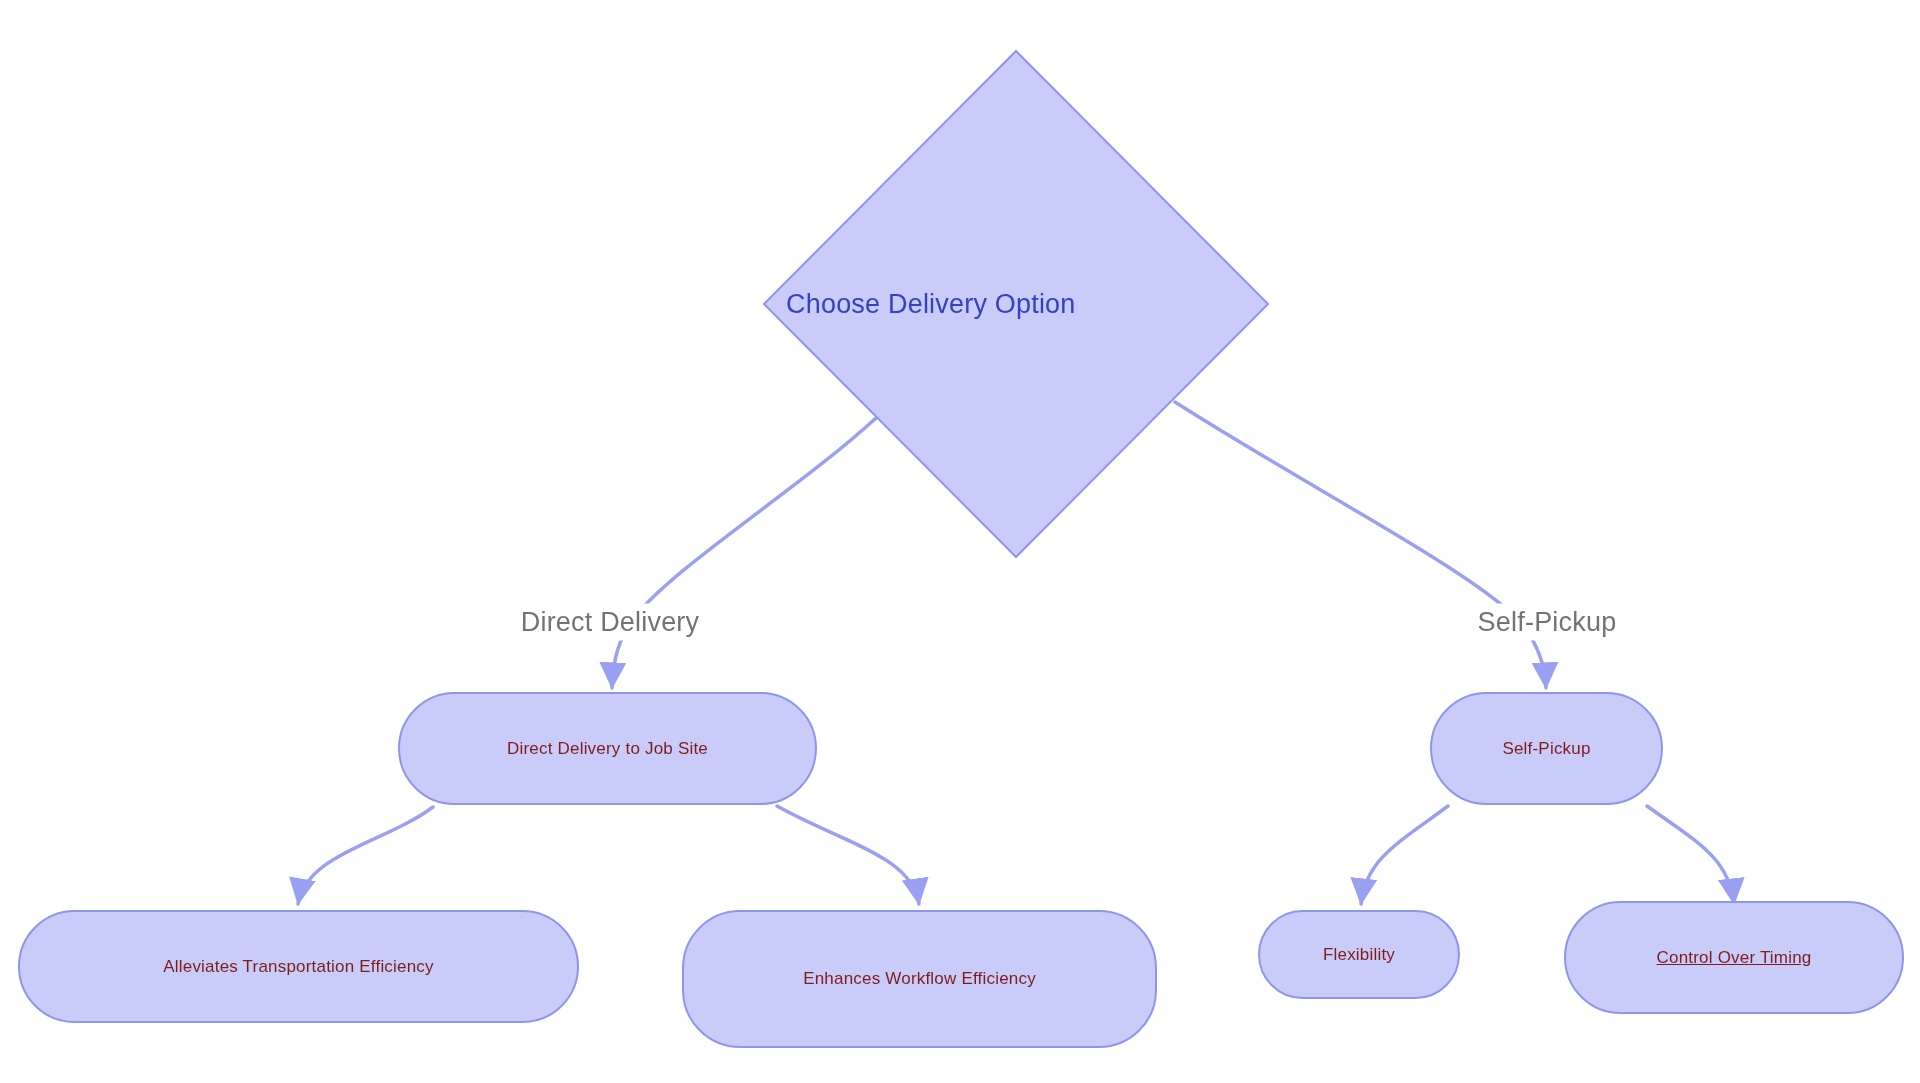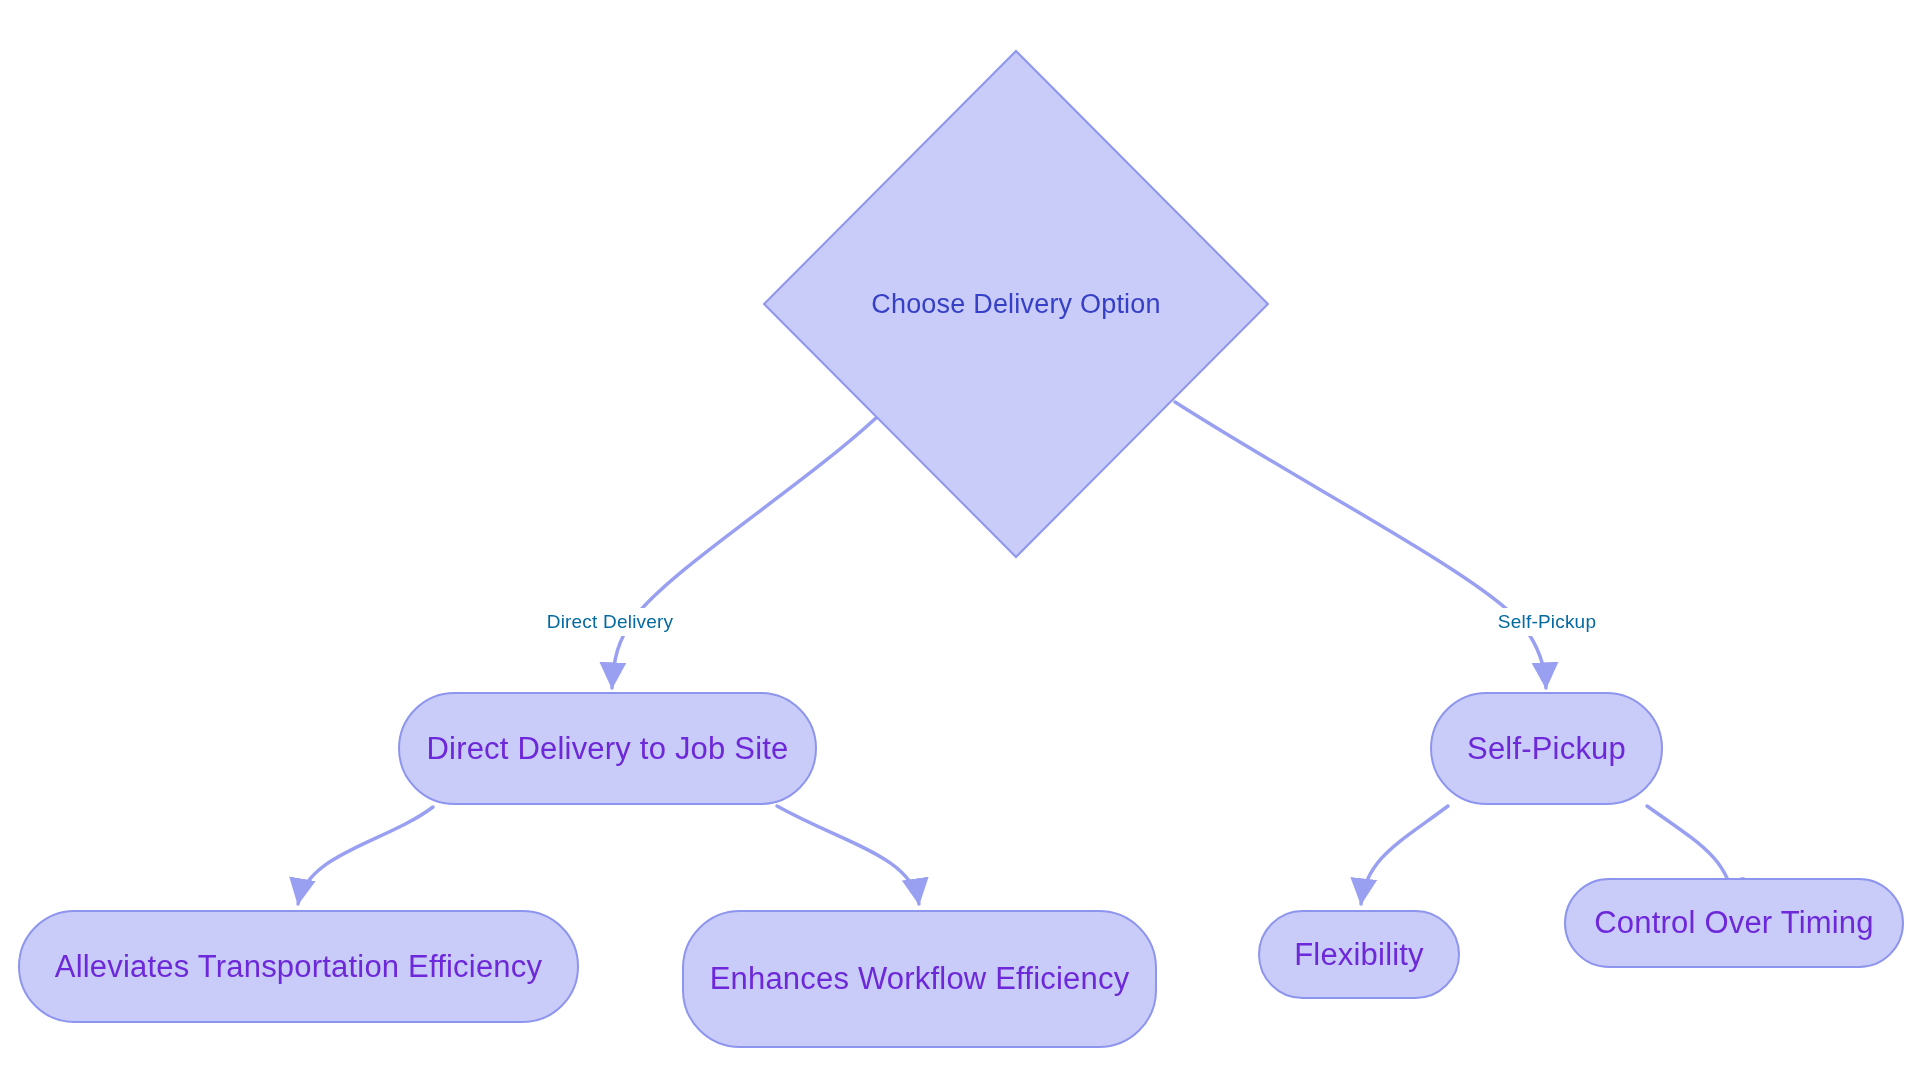--- a/index.html
+++ b/index.html
@@ -23,42 +23,41 @@
   }
   .node {
     position: absolute;
     display: flex;
     align-items: center;
     justify-content: center;
     background: #c9cbf8;
     border: 2px solid #8e95ee;
     border-radius: 58px;
     box-sizing: border-box;
-    color: #6d28d9;
-    font-size: 31px;
+    color: #7f1d1d;
+    font-size: 17px;
     letter-spacing: 0.2px;
     text-align: center;
     white-space: nowrap;
   }
   .diamond-label {
     position: absolute;
     width: 460px;
     color: #3540c6;
     font-size: 27px;
     letter-spacing: 0.2px;
-    text-align: center;
     transform: translate(-50%, -50%);
   }
   .edge-label {
     position: absolute;
     transform: translate(-50%, -50%);
     background: #ffffff;
     padding: 3px 8px;
-    color: #0369a1;
-    font-size: 19px;
+    color: #737373;
+    font-size: 27px;
     letter-spacing: 0.2px;
     white-space: nowrap;
   }
 </style>
 </head>
 <body>
 
 <div class="canvas">
 
   <svg class="edge-layer" viewBox="0 0 1920 1083" xmlns="http://www.w3.org/2000/svg">
@@ -88,15 +87,15 @@
   <div class="node" style="left:398px; top:692px; width:419px; height:113px;">Direct Delivery to Job Site</div>
 
   <div class="node" style="left:1430px; top:692px; width:233px; height:113px;">Self-Pickup</div>
 
   <div class="node" style="left:18px; top:910px; width:561px; height:113px;">Alleviates Transportation Efficiency</div>
 
   <div class="node" style="left:682px; top:910px; width:475px; height:138px;">Enhances Workflow Efficiency</div>
 
   <div class="node" style="left:1258px; top:910px; width:202px; height:89px;">Flexibility</div>
 
-  <div class="node" style="left:1564px; top:878px; width:340px; height:90px;">Control Over Timing</div>
+  <div class="node" style="left:1564px; top:901px; width:340px; height:113px;text-decoration:underline;">Control Over Timing</div>
 
 </div>
 
 </body></html>

